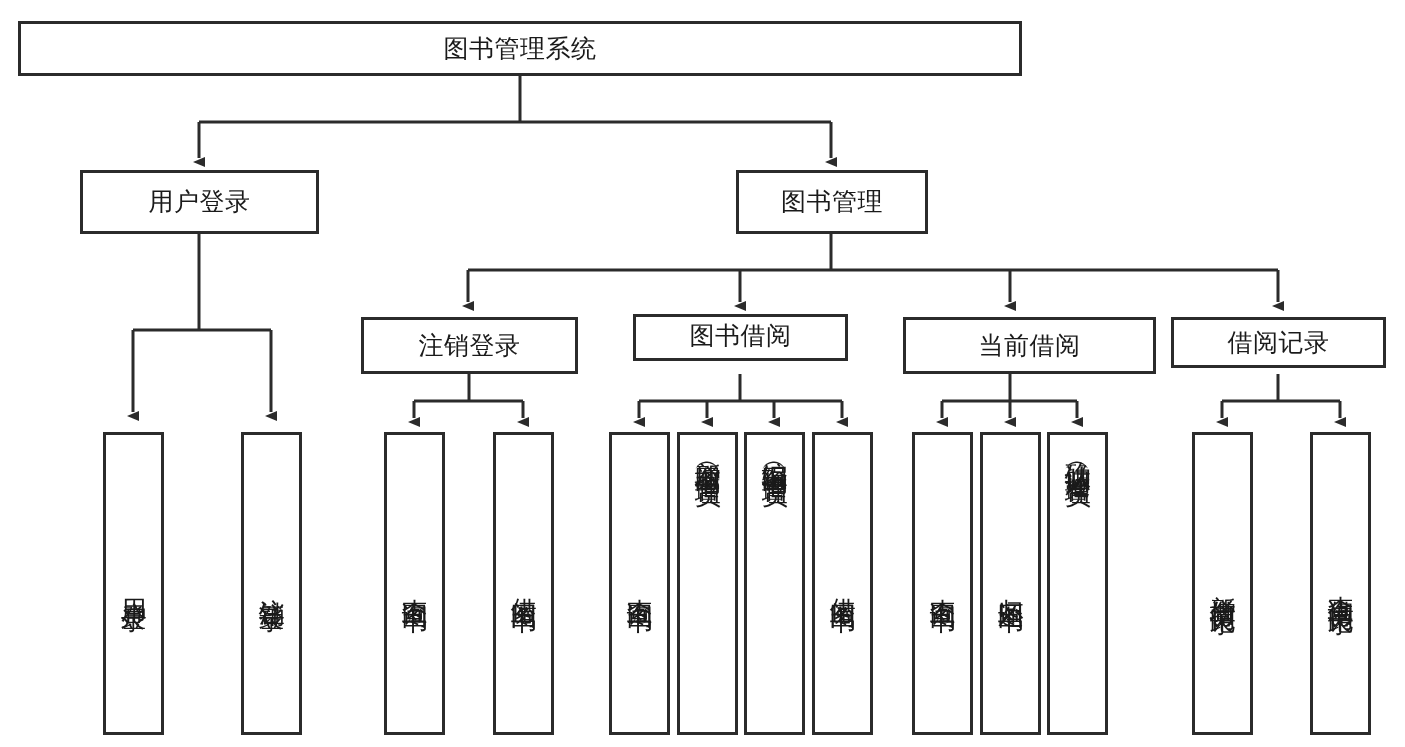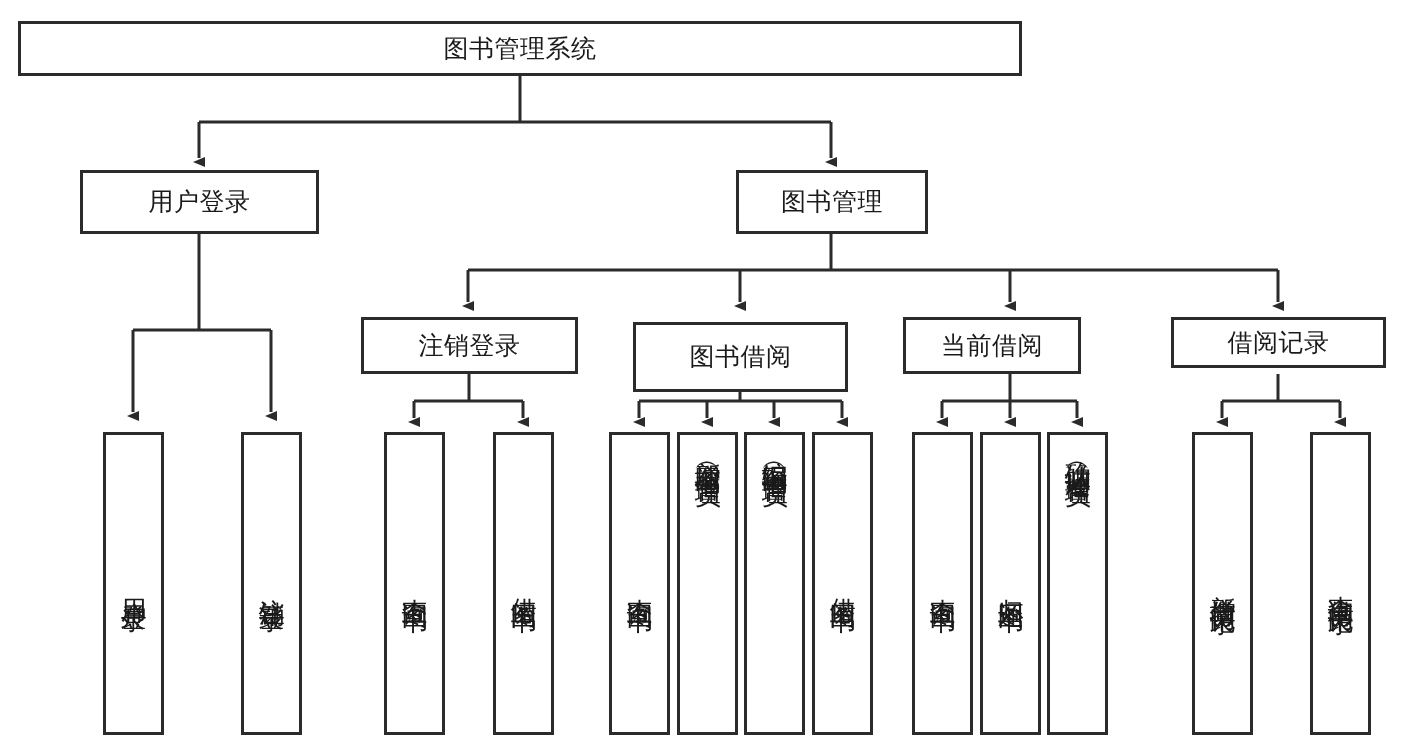--- a/index.html
+++ b/index.html
@@ -140,24 +140,24 @@
   <div class="node h" style="left:80px; top:170px; width:239px; height:64px;">
     <span class="label">用户登录</span>
   </div>
   <div class="node h" style="left:736px; top:170px; width:192px; height:64px;">
     <span class="label">图书管理</span>
   </div>
 
   <div class="node h" style="left:361px; top:317px; width:217px; height:57px;">
     <span class="label">注销登录</span>
   </div>
-  <div class="node h" style="left:633px; top:322px; width:215px; height:70px;">
+  <div class="node h" style="left:633px; top:314px; width:215px; height:47px;font-family:Liberation Mono, monospace;">
     <span class="label">图书借阅</span>
   </div>
-  <div class="node h" style="left:903px; top:317px; width:178px; height:57px;">
+  <div class="node h" style="left:903px; top:317px; width:253px; height:57px;">
     <span class="label">当前借阅</span>
   </div>
   <div class="node h" style="left:1171px; top:317px; width:215px; height:51px;">
     <span class="label">借阅记录</span>
   </div>
 
   <div class="node v" style="left:103px; top:432px; width:61px; height:303px;">
     <span class="label">用户登录</span>
   </div>
   <div class="node v" style="left:241px; top:432px; width:61px; height:303px;">

